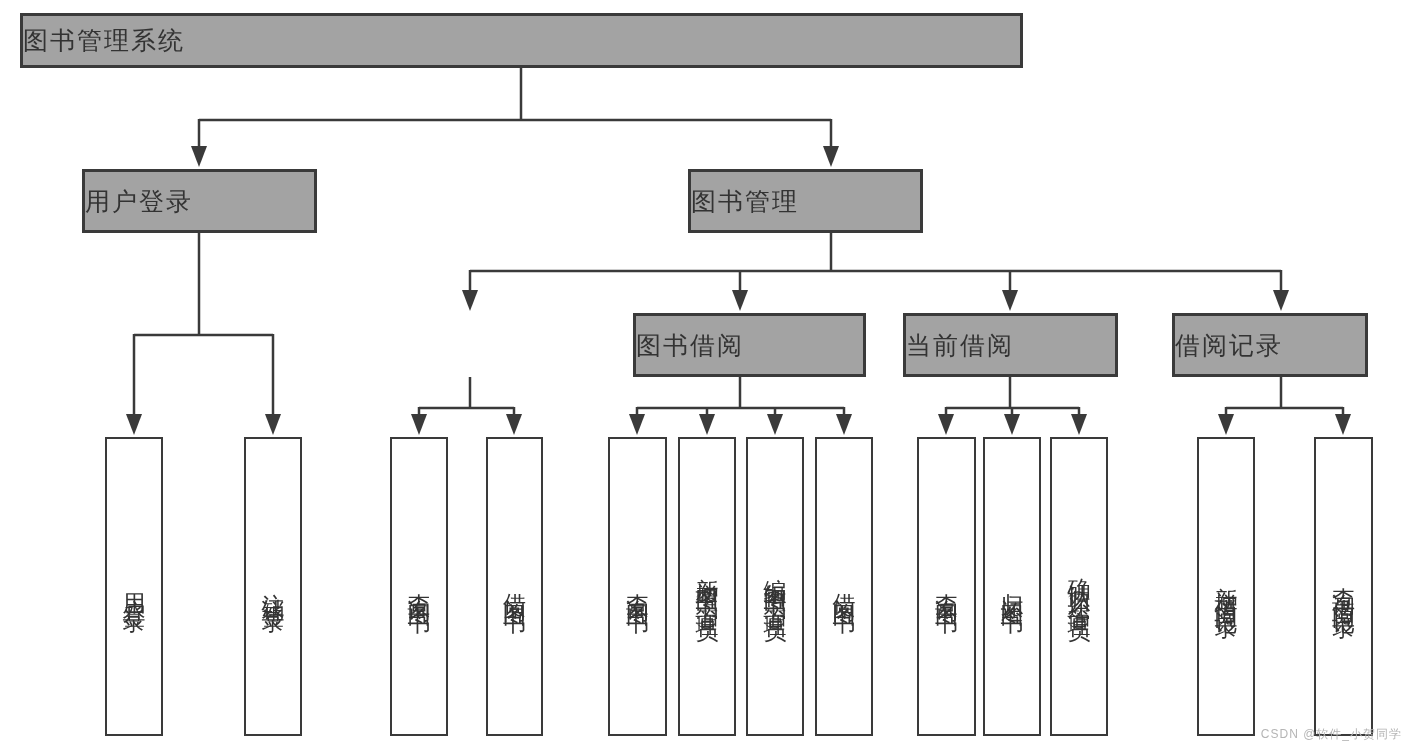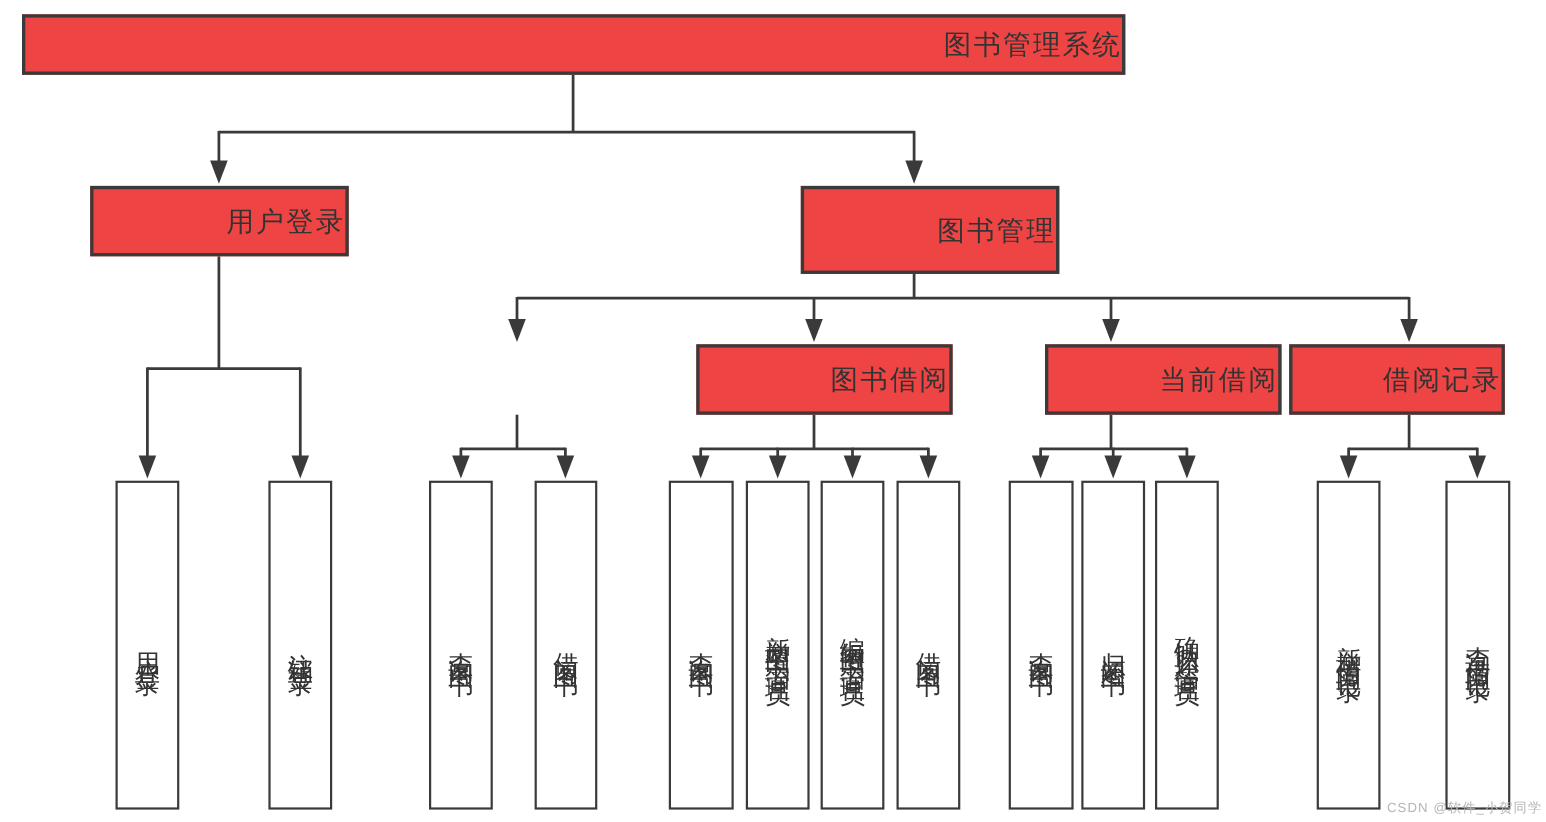--- a/index.html
+++ b/index.html
@@ -10,23 +10,23 @@
   #canvas{
     position:relative;width:1405px;height:747px;overflow:hidden;
     background:var(--background);
     font-family:"Liberation Sans","DejaVu Sans",sans-serif;
     color:var(--text);
   }
   #wires{position:absolute;left:0;top:0;width:1405px;height:747px;color:var(--line);z-index:0;}
   #wires line{stroke:currentColor;stroke-width:2.5;}
   #wires polygon{fill:currentColor;stroke:none;}
   .node{
-    position:absolute;box-sizing:border-box;background:#ef4444;
+    position:absolute;box-sizing:border-box;background:#a3a3a3;
     border:3px solid var(--border);
-    display:flex;align-items:center;justify-content:flex-end;
+    display:flex;align-items:center;justify-content:flex-start;
     z-index:1;
   }
   .node .lbl{font-size:25px;letter-spacing:2px;white-space:nowrap;}
   .leaf{
     position:absolute;box-sizing:border-box;background:#fff;
     border:2px solid var(--border);
     display:flex;align-items:center;justify-content:center;
     z-index:1;
   }
   .leaf .lbl{
@@ -105,28 +105,28 @@
     <polygon points="1343,435 1335,414 1351,414"></polygon>
   </svg>
 
   <div class="node" style="left:20px;top:13px;width:1003px;height:55px;">
     <span class="lbl">图书管理系统</span>
   </div>
 
   <div class="node" style="left:82px;top:169px;width:235px;height:64px;">
     <span class="lbl">用户登录</span>
   </div>
-  <div class="node" style="left:728px;top:169px;width:235px;height:80px;">
+  <div class="node" style="left:688px;top:169px;width:235px;height:64px;">
     <span class="lbl">图书管理</span>
   </div>
 
   <div class="node" style="left:633px;top:313px;width:233px;height:64px;">
     <span class="lbl">图书借阅</span>
   </div>
-  <div class="node" style="left:903px;top:313px;width:215px;height:64px;margin-left:47px;">
+  <div class="node" style="left:903px;top:313px;width:215px;height:64px;">
     <span class="lbl">当前借阅</span>
   </div>
   <div class="node" style="left:1172px;top:313px;width:196px;height:64px;">
     <span class="lbl">借阅记录</span>
   </div>
 
   <div class="leaf" style="left:105px;top:437px;width:58px;height:299px;">
     <span class="lbl">用户登录</span>
   </div>
   <div class="leaf" style="left:244px;top:437px;width:58px;height:299px;">

